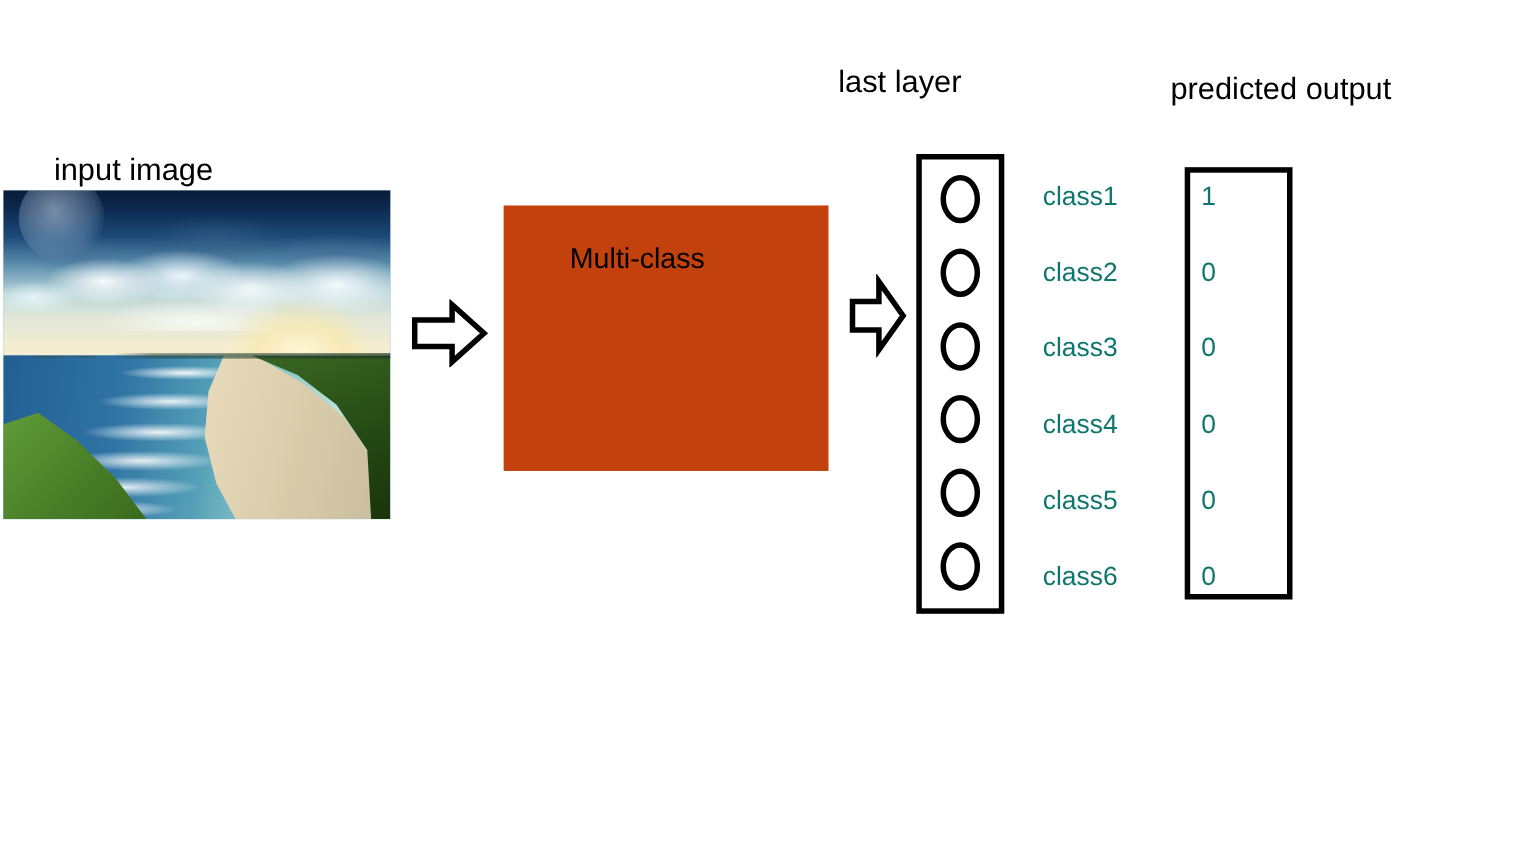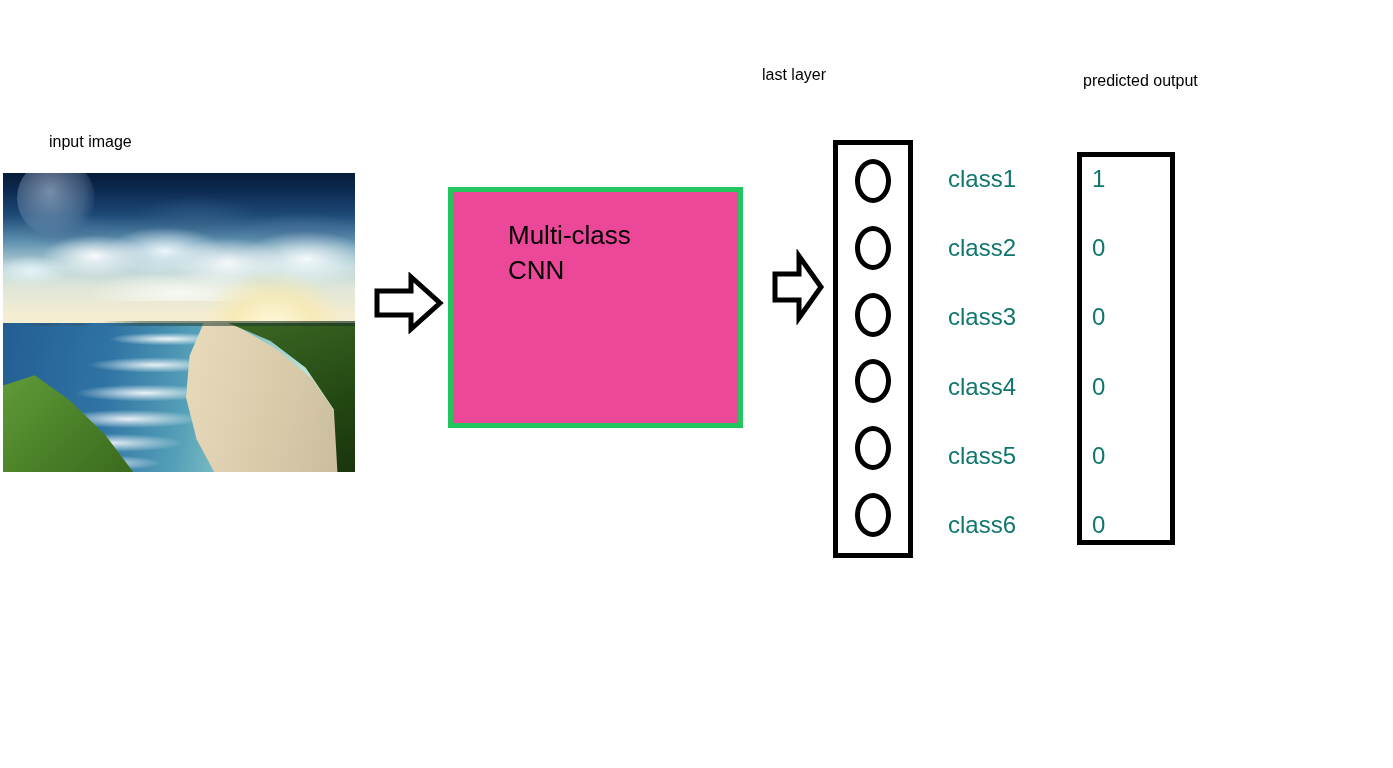--- a/index.html
+++ b/index.html
@@ -11,21 +11,21 @@
   }
   #canvas {
     position: relative;
     width: 1393px;
     height: 768px;
     background: #ffffff;
     overflow: hidden;
   }
   .lbl {
     position: absolute;
-    font-size: 16px;
+    font-size: 28px;
     line-height: 30px;
     color: #000;
     white-space: nowrap;
   }
   
   .photo {
     position: absolute;
     left: 3px; top: 173px;
     width: 352px; height: 299px;
     overflow: hidden;
@@ -105,24 +105,24 @@
       rgba(40,65,55,0) 0%, rgba(40,65,55,0.5) 15%, rgba(35,60,45,0.6) 60%, rgba(30,55,35,0.7) 100%);
     filter: blur(0.5px);
   }
   .photo .islands {
     position: absolute; left: 6%; top: 0px; width: 20%; height: 3px;
     background: radial-gradient(ellipse 30px 2px at 30% 50%, rgba(50,70,80,0.65), transparent 80%),
                 radial-gradient(ellipse 22px 2px at 75% 50%, rgba(50,70,80,0.6), transparent 80%);
   }
   
   .model-box {
-    position: absolute; left: 448px; top: 187px;
+    position: absolute; left: 458px; top: 187px;
     width: 295px; height: 241px;
-    border: 5px solid #22c55e; box-sizing: border-box;
-    background: #ec4899;
+    border: 5px solid #c2410c; box-sizing: border-box;
+    background: #c2410c;
   }
   .model-box .model-text {
     padding: 26px 0 0 55px;
     font-size: 26px; line-height: 35px;
   }
   .lastlayer-box {
     position: absolute; left: 833px; top: 140px;
     width: 80px; height: 418px;
     border: 5px solid #000; box-sizing: border-box;
     background: #fff;
@@ -149,28 +149,28 @@
   }
   #class-labels-column { left: 948px; width: 110px; }
   #output-values-column { left: 1092px; width: 50px; }
   .class-label, .output-value {
     font-size: 24px; line-height: 28px; height: 28px; color: #0f766e;
   }
   
   .arrow { position: absolute; }
   #arrow-1 { left: 374px; top: 272px; }
   #arrow-2 { left: 771px; top: 249px; }
-  .output-label { line-height: 34px; margin-left: 19px; }
+  .output-label { line-height: 34px; }
 </style>
 </head>
 <body>
 
 <div id="canvas">
 
-  <div class="lbl" style="left:49px; top:127px;">input image</div>
+  <div class="lbl" style="left:49px; top:140px;">input image</div>
 
   <div class="photo" title="aerial photo of a beach coastline with surf, green headland and sunrise sky">
     <div class="sky"></div>
     <div class="moon"></div>
     <div class="cloud-dark"></div>
     <div class="clouds"></div>
     <div class="sun-glow"></div>
     <div class="lower">
       <div class="sea"></div>
       <div class="foam"></div>
@@ -182,21 +182,20 @@
     </div>
   </div>
 
   <svg id="arrow-1" class="arrow" width="70" height="62" viewBox="0 0 70 62">
     <polygon points="3,19 37,19 37,5 66,31 37,57 37,43 3,43" fill="#ffffff" stroke="#000000" stroke-width="5" stroke-linejoin="miter"></polygon>
   </svg>
 
   <div class="model-box">
     <div class="model-text">
       <div>Multi-class</div>
-      <div>CNN</div>
     </div>
   </div>
 
   <svg id="arrow-2" class="arrow" width="54" height="76" viewBox="0 0 54 76">
     <polygon points="4,25 28,25 28,7 50,38 28,69 28,51 4,51" fill="#ffffff" stroke="#000000" stroke-width="5" stroke-linejoin="miter"></polygon>
   </svg>
 
   <div class="lbl" style="left:762px; top:60px;">last layer</div>
 
   <div class="lastlayer-box" id="neurons-column">

